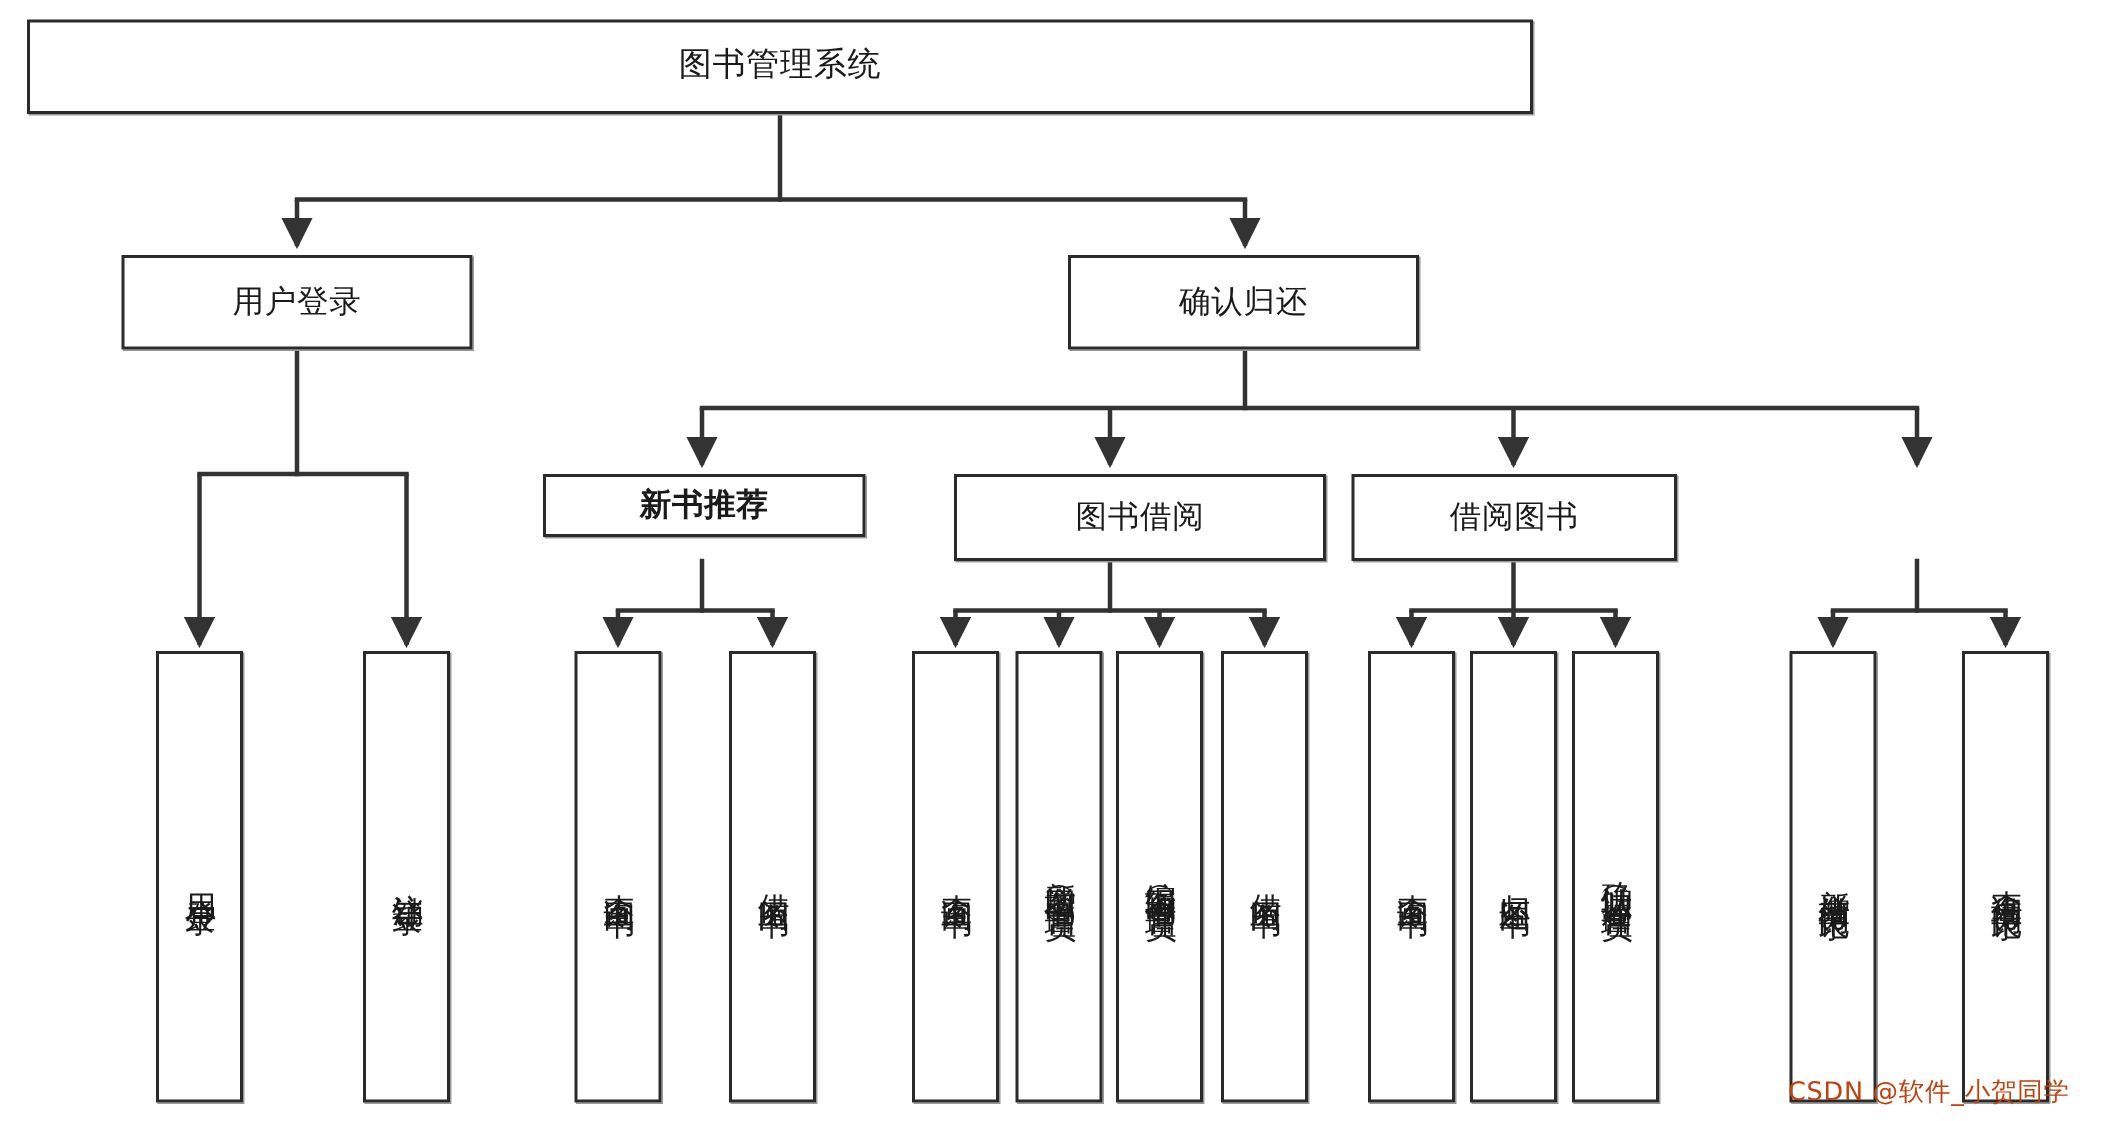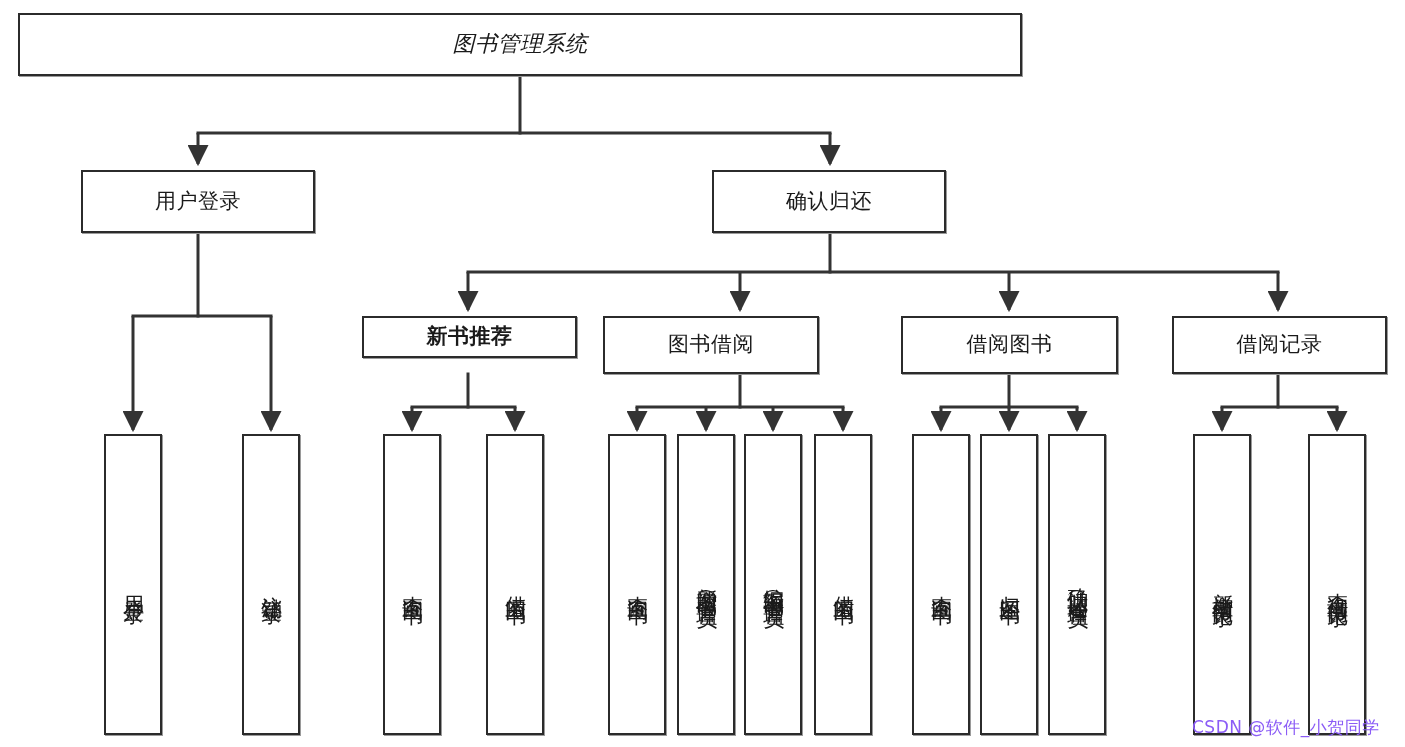--- a/index.html
+++ b/index.html
@@ -52,21 +52,21 @@
     text-orientation: upright;
     font-size: 21px;
     line-height: 1.22;
     letter-spacing: 3px;
     white-space: nowrap;
     text-align: center;
   }
   .watermark {
     position: absolute;
     font-size: 17px;
-    color: #8b5cf6;
+    color: #c2410c;
     white-space: nowrap;
     letter-spacing: 0.5px;
   }
 </style>
 </head>
 <body>
 
 <div id="diagram-root">
 
   <svg class="diagram-svg" viewBox="0 0 1405 747">
@@ -112,47 +112,44 @@
       <path d="M 1009 407 L 1009 430" marker-end="url(#arrow)"></path>
       <path d="M 1077 407 L 1077 430" marker-end="url(#arrow)"></path>
 
       <path d="M 1278 374 L 1278 407" stroke-linecap="square"></path>
       <path d="M 1222 407 L 1337 407" stroke-linecap="square"></path>
       <path d="M 1222 407 L 1222 430" marker-end="url(#arrow)"></path>
       <path d="M 1337 407 L 1337 430" marker-end="url(#arrow)"></path>
     </g>
   </svg>
 
-  <div class="node-box root" style="left:18px; top:13px; width:1004px; height:63px;font-style:italic;">
+  <div class="node-box root" style="left:18px; top:13px; width:1004px; height:63px;">
     <span class="node-label-h">图书管理系统</span>
   </div>
 
   <div class="node-box" style="left:81px; top:170px; width:234px; height:63px;">
     <span class="node-label-h">用户登录</span>
   </div>
 
   <div class="node-box" style="left:712px; top:170px; width:234px; height:63px;">
     <span class="node-label-h">确认归还</span>
   </div>
 
   <div class="node-box" style="left:362px; top:316px; width:215px; height:42px;font-weight:bold;">
     <span class="node-label-h">新书推荐</span>
   </div>
 
-  <div class="node-box" style="left:603px; top:316px; width:216px; height:58px;">
+  <div class="node-box" style="left:636px; top:316px; width:248px; height:58px;">
     <span class="node-label-h">图书借阅</span>
   </div>
 
   <div class="node-box" style="left:901px; top:316px; width:217px; height:58px;">
     <span class="node-label-h">借阅图书</span>
   </div>
 
-  <div class="node-box" style="left:1172px; top:316px; width:215px; height:58px;">
-    <span class="node-label-h">借阅记录</span>
-  </div>
 
   <div class="node-box leaf" style="left:104px; top:434px; width:58px; height:301px;">
     <span class="node-label-v">用户登录</span>
   </div>
 
   <div class="node-box leaf" style="left:242px; top:434px; width:58px; height:301px;">
     <span class="node-label-v">注销登录</span>
   </div>
 
   <div class="node-box leaf" style="left:383px; top:434px; width:58px; height:301px;">

